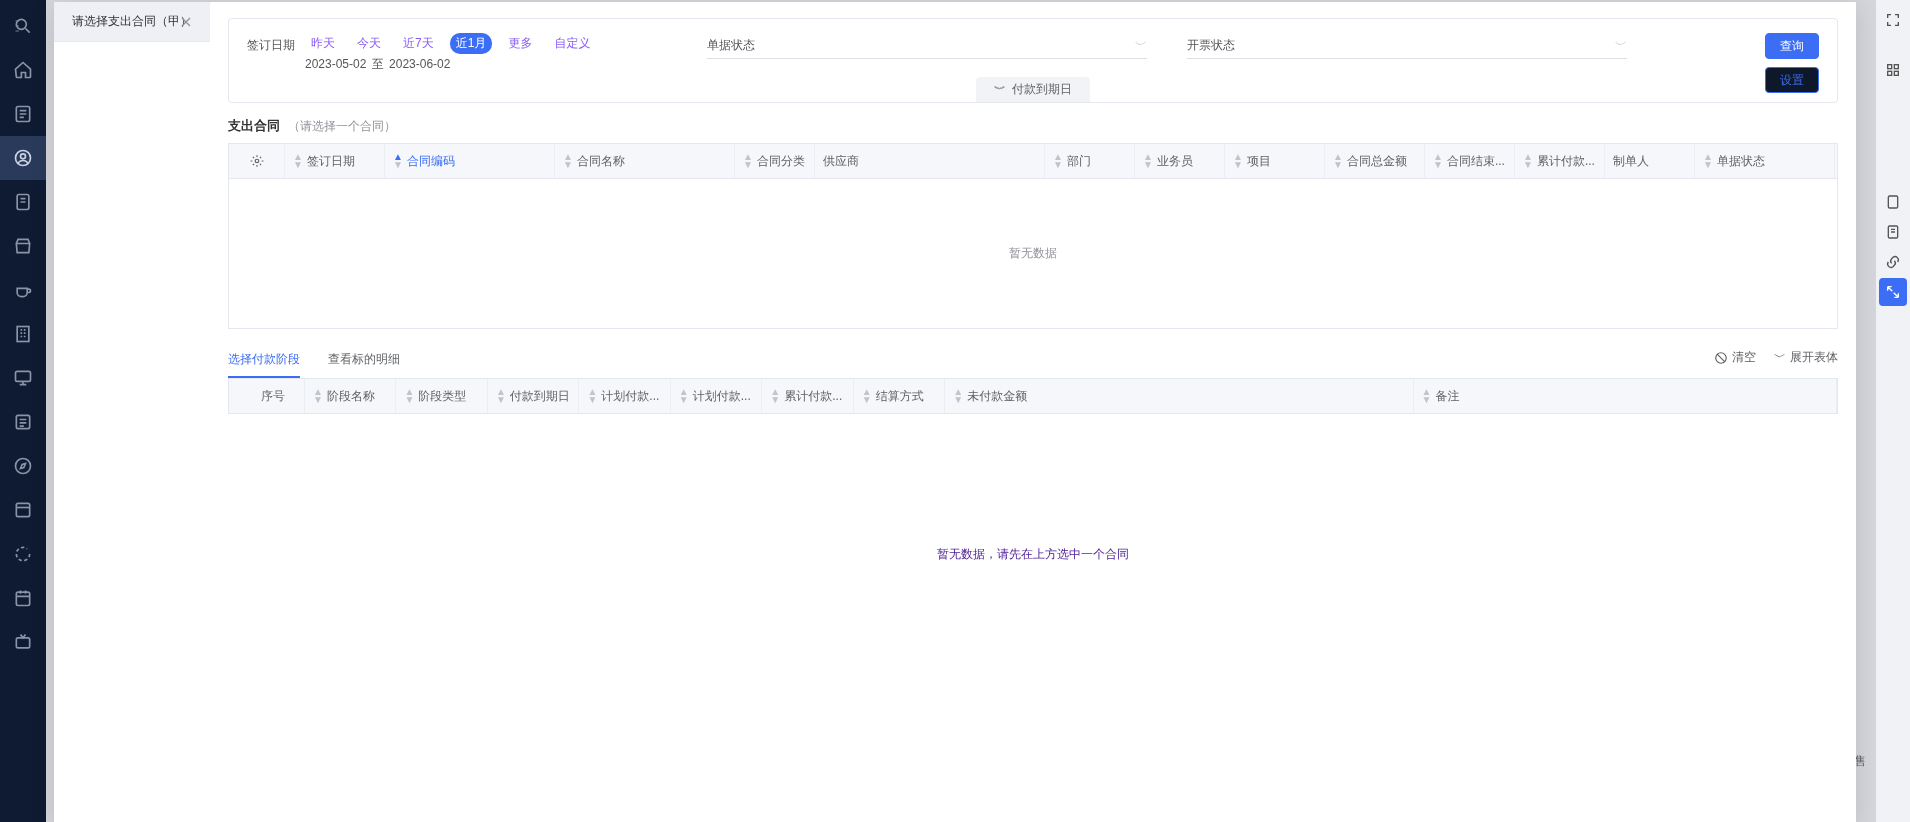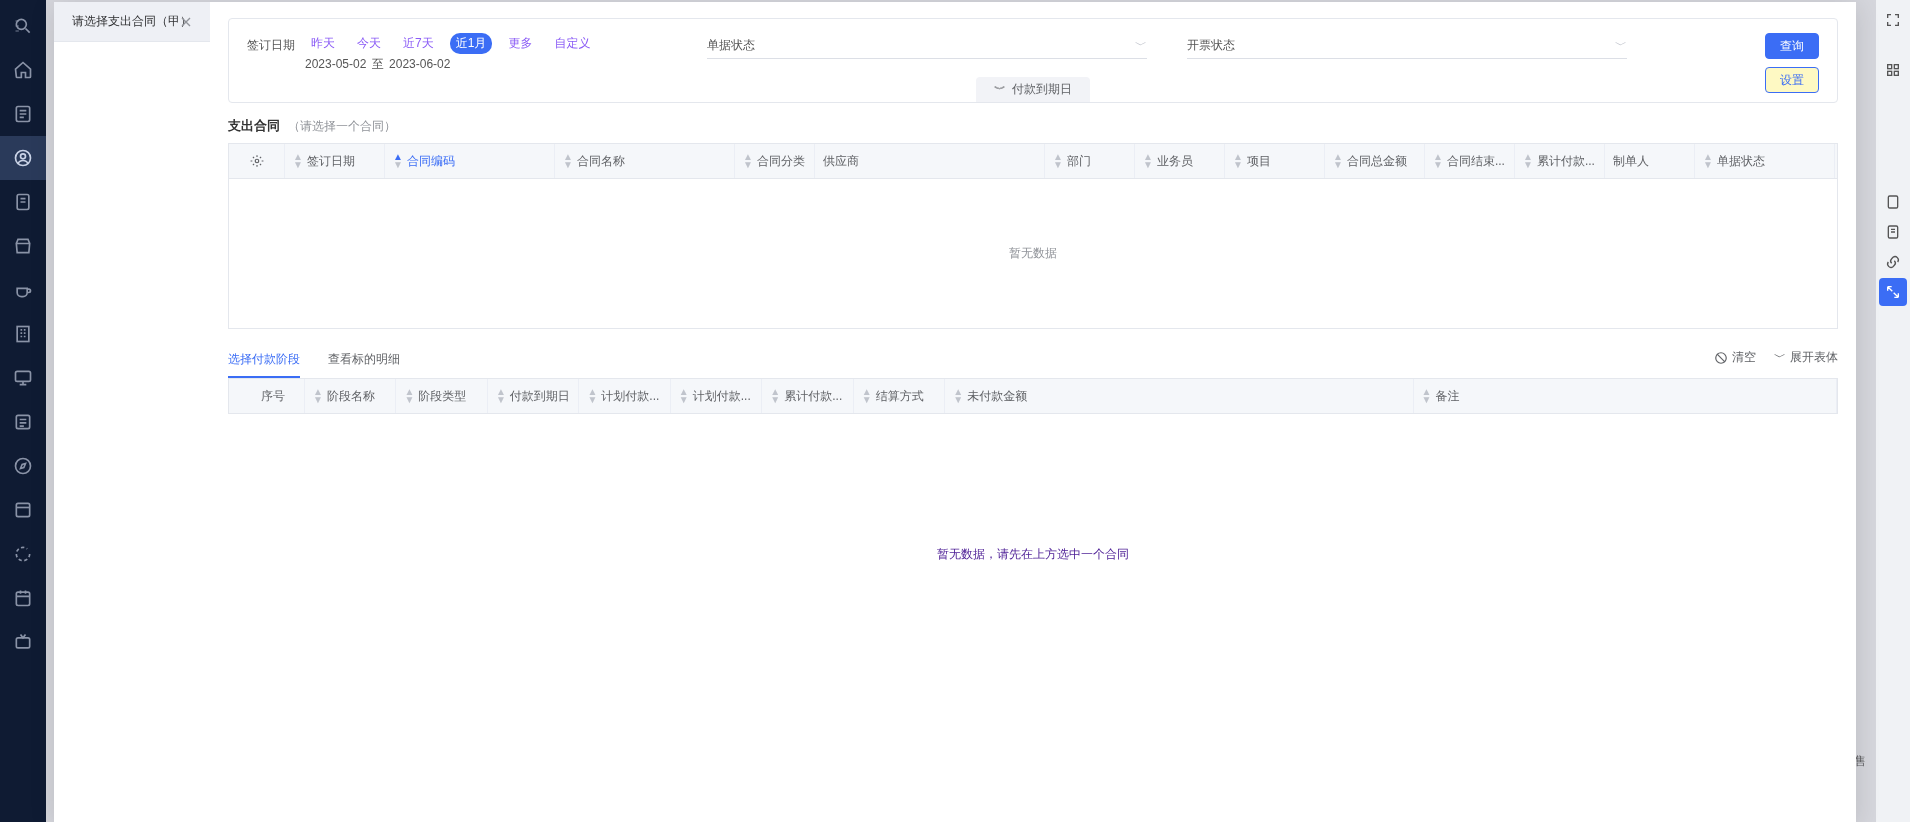--- a/index.html
+++ b/index.html
@@ -42,21 +42,21 @@
   .date-opts { display: flex; align-items: center; gap: 10px; flex-wrap: wrap; }
   .date-opts .opt { color: #8b5cf6; cursor: pointer; padding: 2px 6px; border-radius: 10px; }
   .date-opts .opt.active { background: #3b6df5; color: #fff; }
   .date-range { color: #555; margin-top: 2px; display:block; width:100%; }
   .select-wrap { display: flex; align-items: center; gap: 8px; border-bottom: 1px solid #dcdfe6; min-width: 440px; height: 26px; justify-content: space-between; }
   .select-wrap .sel-label { color: #555; white-space:nowrap; }
   .select-wrap .chev { color: #c0c4cc; }
   .filter-actions { position:absolute; right:18px; top:14px; display: flex; flex-direction: column; gap: 8px; align-items: flex-end; }
   .btn { display:inline-flex; align-items:center; justify-content:center; height: 26px; padding: 0 14px; border-radius: 4px; font-size: 12px; cursor: pointer; }
   .btn-primary { background: #3b6df5; color: #fff; border: 1px solid #3b6df5; }
-  .btn-outline { background: #fef9c3; color: #3b6df5; border: 1px solid #3b6df5; }
+  .btn-outline { background: #0f172a; color: #3b6df5; border: 1px solid #3b6df5; }
   .expand-bar { text-align: center; margin-top: 4px; }
   .expand-bar .exp-btn { display:inline-flex; align-items:center; gap:6px; background: #f2f3f7; color:#606266; padding: 4px 18px; border-radius: 4px 4px 0 0; cursor:pointer; }
   .dbl-chev { display:inline-block; transform: scaleY(0.7); }
 
   
   .sec-title { display: flex; align-items: baseline; gap: 8px; margin: 14px 18px 8px 18px; }
   .sec-title .t { font-weight: 600; font-size: 13px; }
   .sec-title .hint { color: #909399; }
 
   

